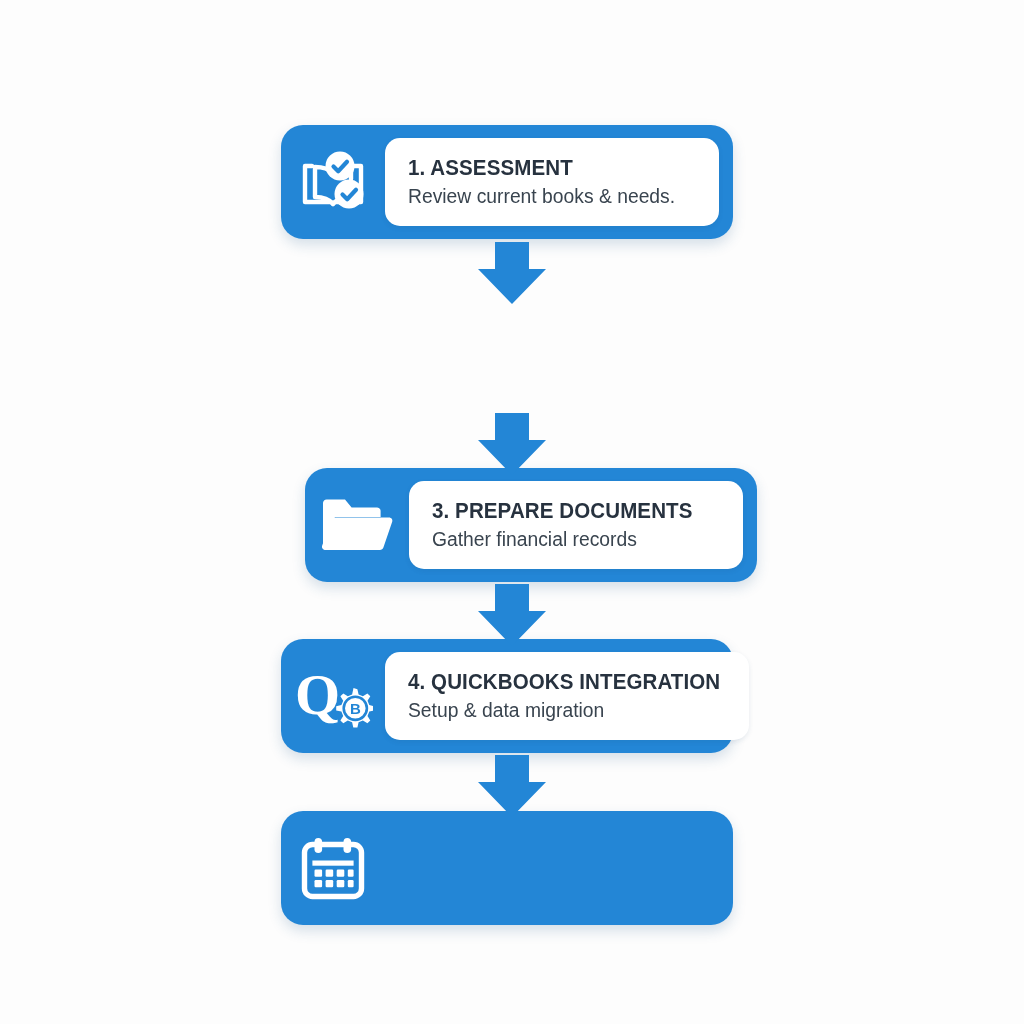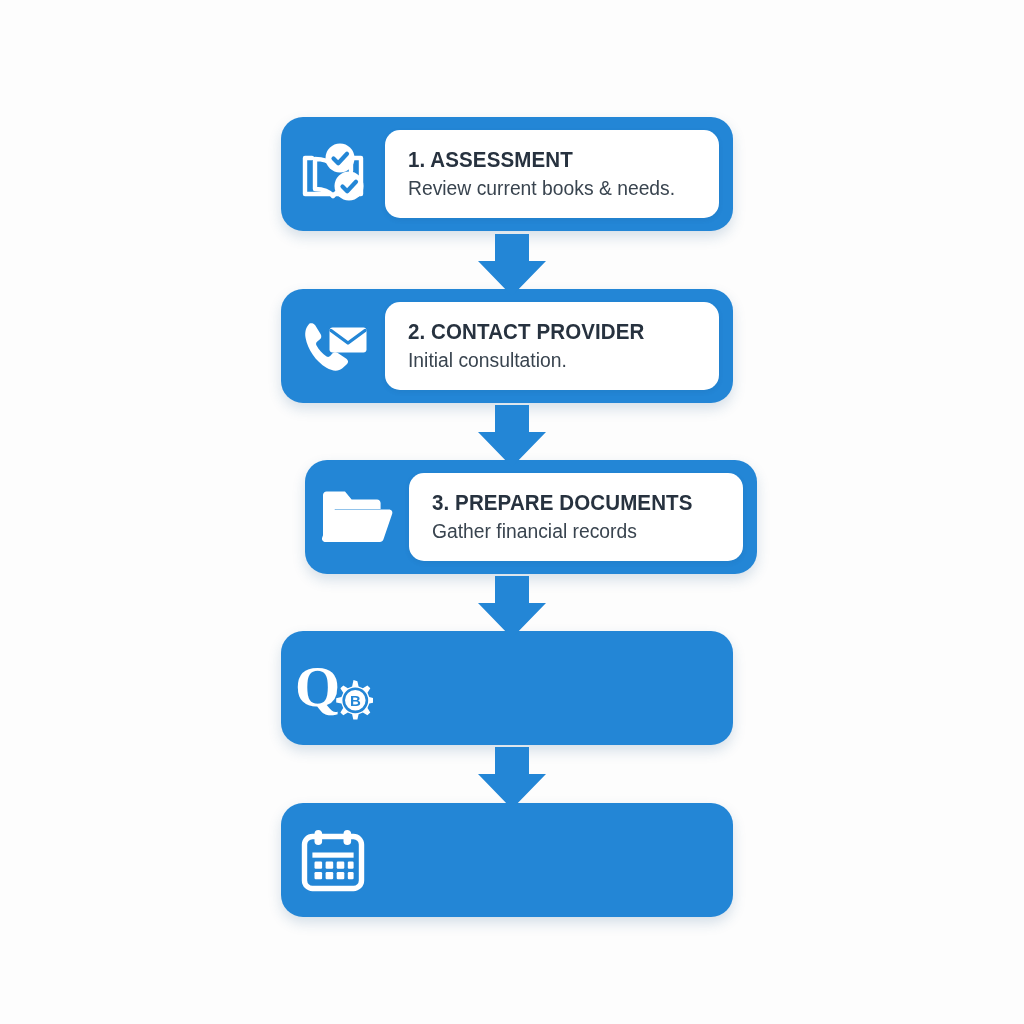--- a/index.html
+++ b/index.html
@@ -10,21 +10,21 @@
     width: 1024px;
     height: 1024px;
     background: #fdfdfd;
     font-family: "Liberation Sans", sans-serif;
     overflow: hidden;
   }
 
   #flow {
     position: absolute;
     left: 0;
-    top: 8px;
+    top: 16px;
     width: 1024px;
     height: 772px;
     border-radius: 19px;
   }
 
   .step-wrap {
     position: absolute;
     left: 281px;
     width: 452px;
   }
@@ -121,35 +121,20 @@
       <circle cx="51" cy="45" r="14.5" fill="#ffffff"></circle>
       <path d="M44.5 45.5 L49.2 50.2 L58 40.8" stroke="#2386d6" stroke-width="4.2" fill="none" stroke-linecap="round" stroke-linejoin="round"></path>
     </svg>
         </div>
         <div class="text-card">
           <div class="step-title">1. ASSESSMENT</div>
           <div class="step-sub">Review current books &amp; needs.</div>
         </div>
       </div>
     </div>
-    <div class="step-wrap" style="top: 281px;">
-      <div class="step-card">
-        <div class="icon-slot">
-    <svg width="72" height="64" viewBox="0 0 72 64" fill="none">
-      <path d="M12.5 9.5 C9 13 7.5 18 8.6 24 C10.6 35.5 19 47.5 29.5 53.8 C35.5 57.4 41.5 57.6 45.4 54.2 L49.8 50.3 C51.6 48.7 51.4 46.2 49.4 44.8 L40.8 38.9 C39 37.7 36.7 38 35.3 39.6 L33.4 41.8 C32.4 43 30.9 43.3 29.6 42.5 C25.6 40 21.6 35.6 19.4 31.2 C18.7 29.8 19.1 28.3 20.3 27.4 L22.7 25.6 C24.4 24.3 24.8 22 23.7 20.2 L18.2 11.3 C16.9 9.2 14.3 8.8 12.5 9.5 Z" fill="#ffffff"></path>
-      <path d="M35.5 13.5 L66.5 13.5 C68.2 13.5 69.5 14.8 69.5 16.5 L69.5 35.5 C69.5 37.2 68.2 38.5 66.5 38.5 L35.5 38.5 C33.8 38.5 32.5 37.2 32.5 35.5 L32.5 16.5 C32.5 14.8 33.8 13.5 35.5 13.5 Z" fill="#ffffff"></path>
-      <path d="M34 16.5 L51 29 L68 16.5" stroke="#2386d6" stroke-width="3.4" fill="none" stroke-linecap="round" stroke-linejoin="round"></path>
-    </svg>
-        </div>
-        <div class="text-card">
-          <div class="step-title">2. CONTACT PROVIDER</div>
-          <div class="step-sub">Initial consultation.</div>
-        </div>
-      </div>
-    </div>
     <div class="step-wrap" style="top: 452px; margin-left: 24px;">
       <div class="step-card">
         <div class="icon-slot">
     <svg width="76" height="60" viewBox="0 0 76 60" fill="none">
       <path d="M4 8 C4 6 5.6 4.4 7.6 4.4 L26 4.4 L32.6 12.4 L58 12.4 C60 12.4 61.6 14 61.6 16 L61.6 22 L16 22 L4 52 Z" fill="#ffffff"></path>
       <path d="M16.6 22.4 L70 22.4 C72.4 22.4 74 24.6 73.2 26.8 L64.4 52.6 C63.9 54.1 62.5 55.1 60.9 55.1 L6.4 55.1 C4 55.1 2.4 52.8 3.2 50.6 L12.6 25 C13.2 23.4 14.8 22.4 16.6 22.4 Z" fill="#ffffff"></path>
     </svg>
         </div>
         <div class="text-card">
           <div class="step-title">3. PREPARE DOCUMENTS</div>
@@ -161,20 +146,24 @@
       <div class="step-card">
         <div class="icon-slot">
     <svg width="80" height="64" viewBox="0 0 80 64" fill="none">
       <text x="2" y="50" font-family="'Liberation Serif', serif" font-size="58" font-weight="bold" fill="#ffffff">Q</text>
       <g transform="translate(42,24)">
         <path d="M18.5 0 L22.4 1.2 L23.6 6.4 L27.9 8.2 L32.4 5.4 L35.3 8.3 L32.5 12.8 L34.3 17.1 L39.5 18.3 L39.5 22.4 L34.3 23.6 L32.5 27.9 L35.3 32.4 L32.4 35.3 L27.9 32.5 L23.6 34.3 L22.4 39.5 L18.3 39.5 L17.1 34.3 L12.8 32.5 L8.3 35.3 L5.4 32.4 L8.2 27.9 L6.4 23.6 L1.2 22.4 L1.2 18.3 L6.4 17.1 L8.2 12.8 L5.4 8.3 L8.3 5.4 L12.8 8.2 L17.1 6.4 Z" fill="#ffffff"></path>
         <circle cx="20.3" cy="20.3" r="11.6" fill="#ffffff" stroke="#2386d6" stroke-width="2.6"></circle>
         <text x="20.3" y="26.4" text-anchor="middle" font-family="'Liberation Sans', sans-serif" font-size="15" font-weight="bold" fill="#2386d6">B</text>
       </g>
     </svg>
+        </div>
+        <div class="text-card">
+          <div class="step-title">4. QUICKBOOKS INTEGRATION</div>
+          <div class="step-sub">Setup &amp; data migration</div>
         </div>
       </div>
     </div>
     <div class="step-wrap" style="top: 795px;">
       <div class="step-card">
         <div class="icon-slot">
     <svg width="66" height="64" viewBox="0 0 66 64" fill="none">
       <rect x="14.5" y="2" width="7.6" height="15" rx="3.8" fill="#ffffff"></rect>
       <rect x="43.5" y="2" width="7.6" height="15" rx="3.8" fill="#ffffff"></rect>
       <rect x="4.5" y="8.5" width="57" height="52" rx="8" fill="none" stroke="#ffffff" stroke-width="5.4"></rect>

